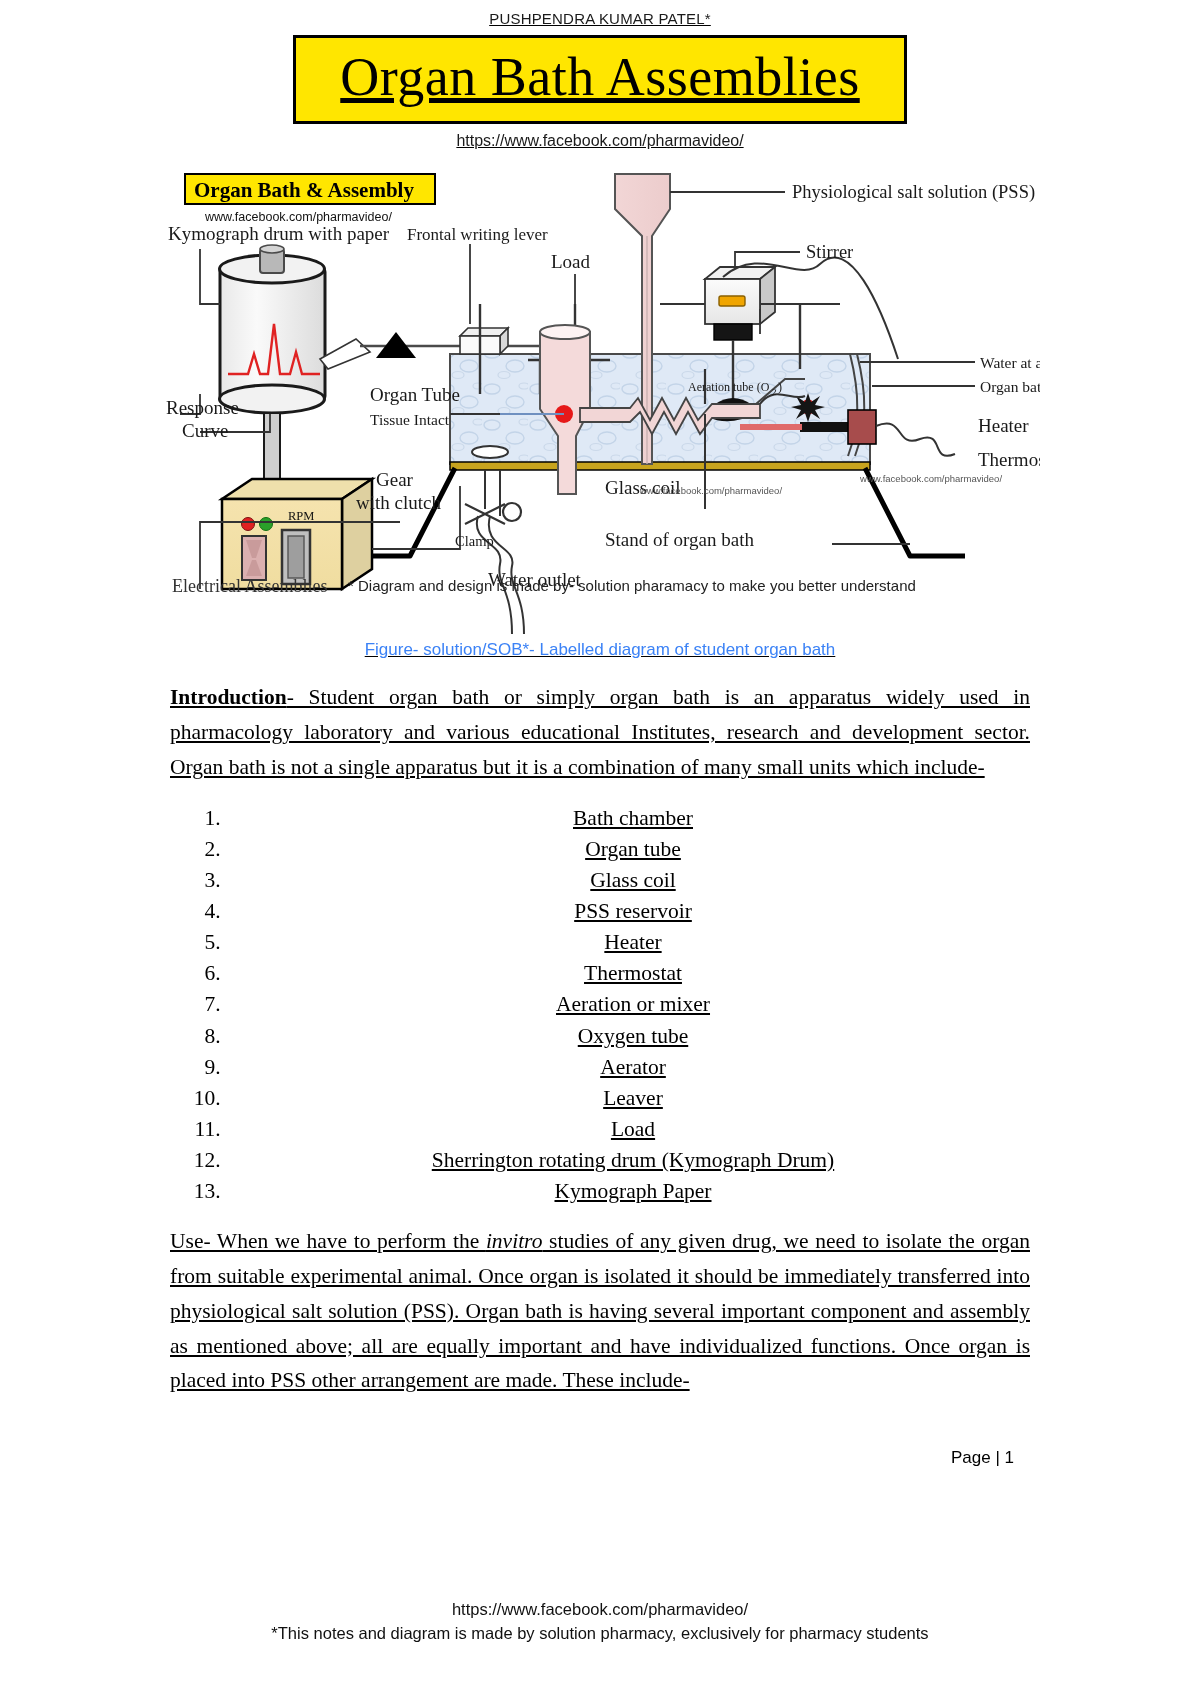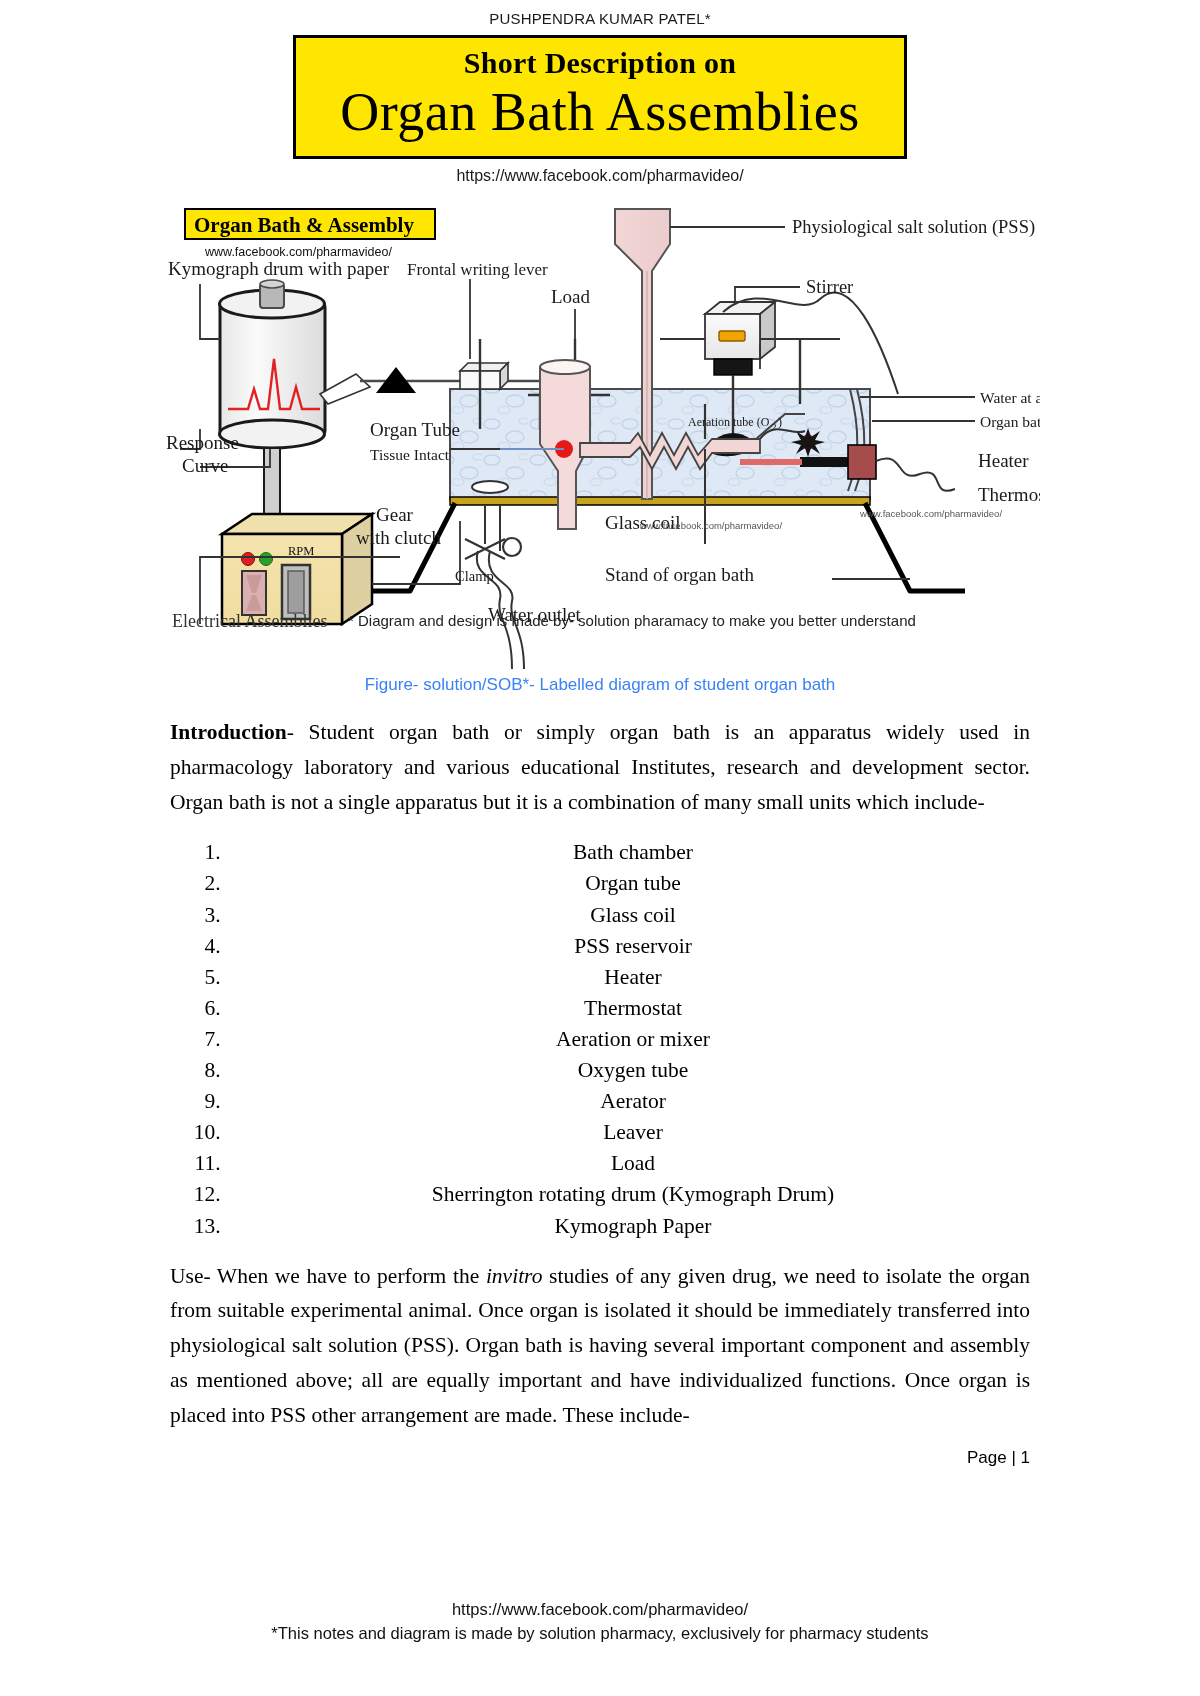--- a/index.html
+++ b/index.html
@@ -13,20 +13,21 @@
     font-family: "Liberation Serif", "DejaVu Serif", serif;
     color: #000;
     position: relative;
     overflow: hidden;
   }
   .page {
     position: relative;
     width: 1200px;
     height: 1696px;
     box-sizing: border-box;
+    text-decoration: underline;
   }
 
   
   .author-line {
     text-align: center;
     font-family: "Liberation Sans", sans-serif;
     font-size: 15px;
     letter-spacing: 0.2px;
     padding-top: 10px;
     color: #1a1a1a;
@@ -104,21 +105,21 @@
   ol.components li {
     padding-left: 10px;
     margin-bottom: 1px;
     text-align: center;
   }
 
   .use-para { margin-top: 20px; }
 
   .page-number {
     position: absolute;
-    right: 170px;
+    right: 186px;
     top: 1448px;
     font-family: "Liberation Sans", sans-serif;
     font-size: 17px;
   }
   .footer {
     position: absolute;
     left: 0;
     right: 0;
     top: 1598px;
     text-align: center;
@@ -129,21 +130,20 @@
   }
 </style>
 </head>
 <body>
 
 <div class="page">
 
   <div class="author-line">PUSHPENDRA KUMAR PATEL*</div>
 
   <div class="title-box">
-    <div class="title-sub">Short Description on</div>
     <div class="title-main">Organ Bath Assemblies</div>
   </div>
 
   <div class="header-url">https://www.facebook.com/pharmavideo/</div>
 
   <div class="figure-wrap">
     <svg width="880" height="470" viewBox="0 0 880 470" xmlns="http://www.w3.org/2000/svg">
       <defs>
         <linearGradient id="drumg" x1="0" y1="0" x2="1" y2="0">
           <stop offset="0%" stop-color="#e8e8e8"></stop>

